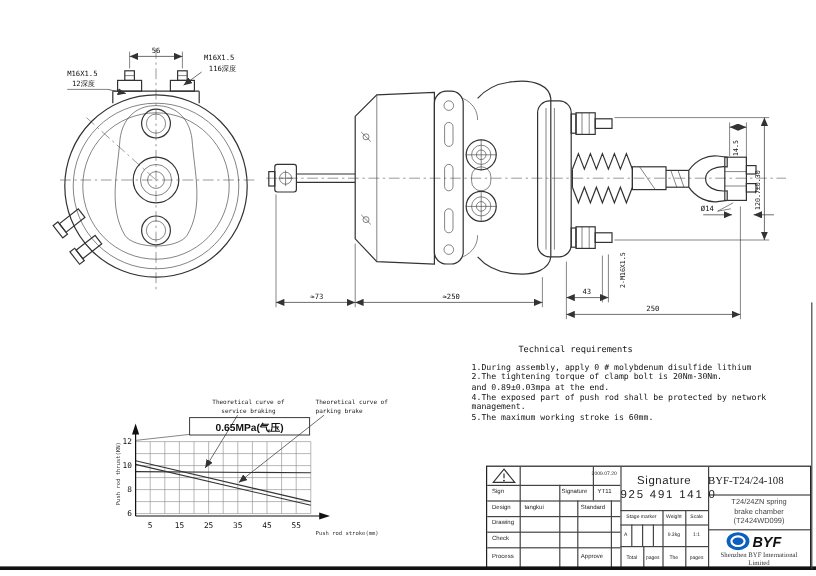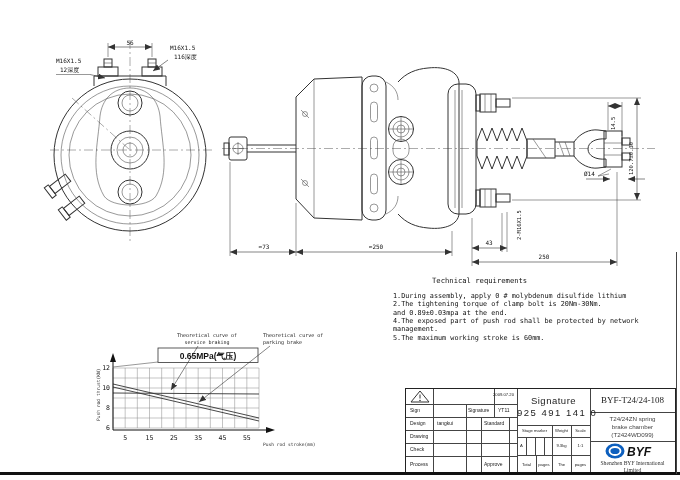--- a/index.html
+++ b/index.html
@@ -16,21 +16,21 @@
   .grid{stroke:#888;fill:none;stroke-width:.5;}
   .axis{stroke:#111;fill:none;stroke-width:1;}
   text{fill:#111;}
   .d{font:6px "DejaVu Sans Mono",monospace;}
   .d5{font:5.5px "DejaVu Sans Mono",monospace;}
   .ann{font:5px "DejaVu Sans Mono",monospace;fill:#222;}
   .tick{font:6.5px "DejaVu Sans Mono",monospace;}
   .axlbl{font:4.6px "DejaVu Sans Mono",monospace;fill:#333;}
   .boxlbl{font:8.5px "Liberation Sans",sans-serif;font-weight:bold;}
   
-  .techreq{position:absolute;left:393px;top:276px;width:286px;}
+  .techreq{position:absolute;left:393px;top:286px;width:286px;}
   .techreq .tr-title{position:relative;left:39px;font:7.2px "DejaVu Sans Mono",monospace;margin-bottom:7px;}
   .techreq .tr-line{font:6.8px "DejaVu Sans Mono",monospace;line-height:8.35px;white-space:nowrap;}
   
   .tblock{position:absolute;left:405px;top:388px;width:271px;height:86px;
           border:1px solid #222;box-sizing:border-box;background:#fff;}
   .tblock .vl{position:absolute;width:1px;background:#444;}
   .tblock .hl{position:absolute;height:1px;background:#444;}
   .tblock .t{position:absolute;font:5px "Liberation Sans",sans-serif;color:#222;white-space:nowrap;}
   .tblock .t4{font-size:4.2px;}
   .tblock .big{font:9.5px "Liberation Sans",sans-serif;letter-spacing:.5px;}
@@ -353,21 +353,21 @@
   <div class="t t4 ctr" style="left:146px;top:39px;width:19px;">Weight</div>
   <div class="t t4 ctr" style="left:165px;top:39px;width:19px;">Scale</div>
   <div class="t t4 ctr" style="left:111px;top:54px;width:9px;">A</div>
   <div class="t t4 ctr" style="left:146px;top:54px;width:19px;">9.3kg</div>
   <div class="t t4 ctr" style="left:165px;top:54px;width:19px;">1:1</div>
   <div class="t t4 ctr" style="left:111px;top:73px;width:19px;">Total</div>
   <div class="t t4 ctr" style="left:130px;top:73px;width:16px;">pages</div>
   <div class="t t4 ctr" style="left:146px;top:73px;width:19px;">The</div>
   <div class="t t4 ctr" style="left:165px;top:73px;width:19px;">pages</div>
 
-  <div class="t dwgno ctr" style="left:184px;top:6px;width:85px;">BYF-T24/24-108</div>
+  <div class="t dwgno ctr" style="left:173px;top:6px;width:85px;">BYF-T24/24-108</div>
   <div class="t prod ctr" style="left:184px;top:26px;width:85px;">T24/24ZN spring</div>
   <div class="t prod ctr" style="left:184px;top:34px;width:85px;">brake chamber</div>
   <div class="t prod ctr" style="left:184px;top:42px;width:85px;">(T2424WD099)</div>
   <svg width="56" height="16" style="position:absolute;left:199px;top:54px;">
     <ellipse cx="10" cy="8" rx="9.5" ry="7.5" fill="#0d5fbe"></ellipse>
     <ellipse cx="10" cy="8" rx="5.5" ry="4" fill="none" stroke="#fff" stroke-width="1.8"></ellipse>
     <text x="22" y="13" style="font:bold italic 12px 'Liberation Sans',sans-serif;" fill="#0d5fbe">BYF</text>
   </svg>
   <div class="t comp ctr" style="left:184px;top:71px;width:85px;">Shenzhen BYF International</div>
   <div class="t comp ctr" style="left:184px;top:78px;width:85px;">Limited</div>

